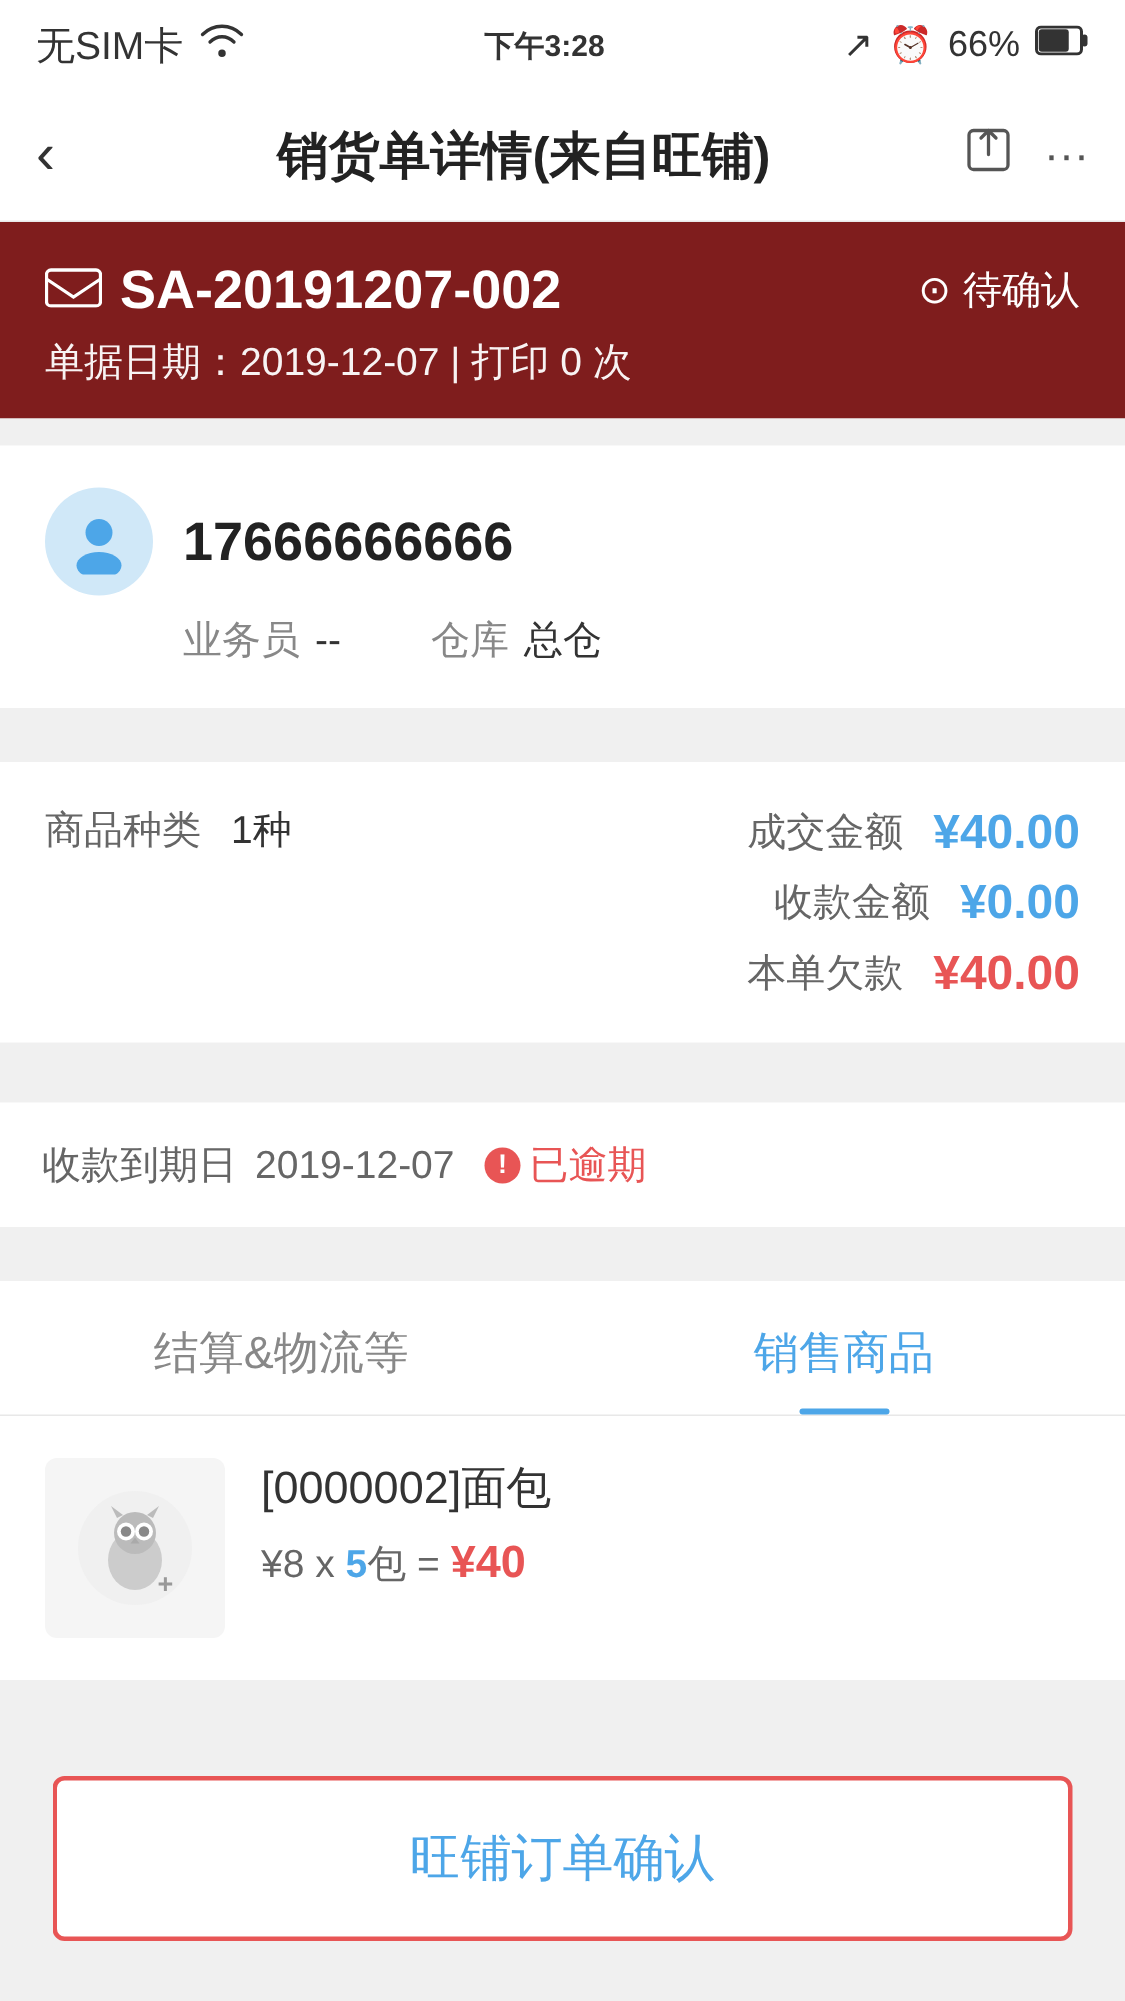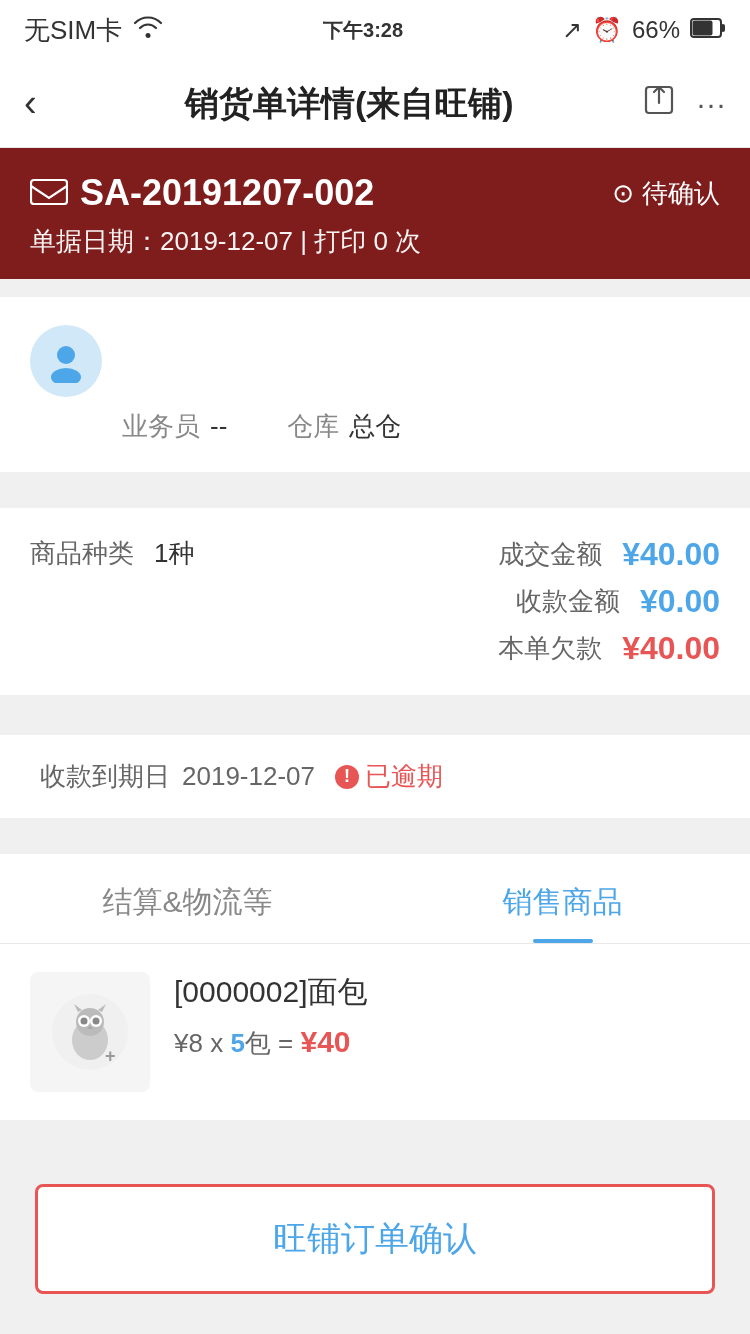--- a/index.html
+++ b/index.html
@@ -195,21 +195,21 @@
       gap: 20px;
       font-size: 26px;
     }
     .amount-label { color: #666; }
     .amount-value { color: #4da6e8; font-weight: 600; font-size: 32px; }
     .amount-value.red { color: #e85555; }
 
     
     .due-section {
       background: #fff;
-      padding: 24px 40px;
+      padding: 24px 28px;
       margin-bottom: 18px;
       display: flex;
       align-items: center;
       gap: 12px;
       font-size: 26px;
       color: #666;
     }
     .overdue-badge {
       display: flex;
       align-items: center;
@@ -395,20 +395,21 @@
 <div class="sep"></div>
 
 <div class="customer-section">
   <div class="customer-top">
     <div class="avatar">
       <svg width="44" height="44" viewBox="0 0 44 44" fill="none">
         <circle cx="22" cy="16" r="9" fill="#4da6e8"></circle>
         <ellipse cx="22" cy="38" rx="15" ry="9" fill="#4da6e8"></ellipse>
       </svg>
     </div>
+    <span class="customer-name">17666666666</span>
   </div>
   <div class="customer-meta">
     <div class="meta-item">
       <span class="meta-label">业务员</span>
       <span class="meta-value">--</span>
     </div>
     <div class="meta-item">
       <span class="meta-label">仓库</span>
       <span class="meta-value">总仓</span>
     </div>

